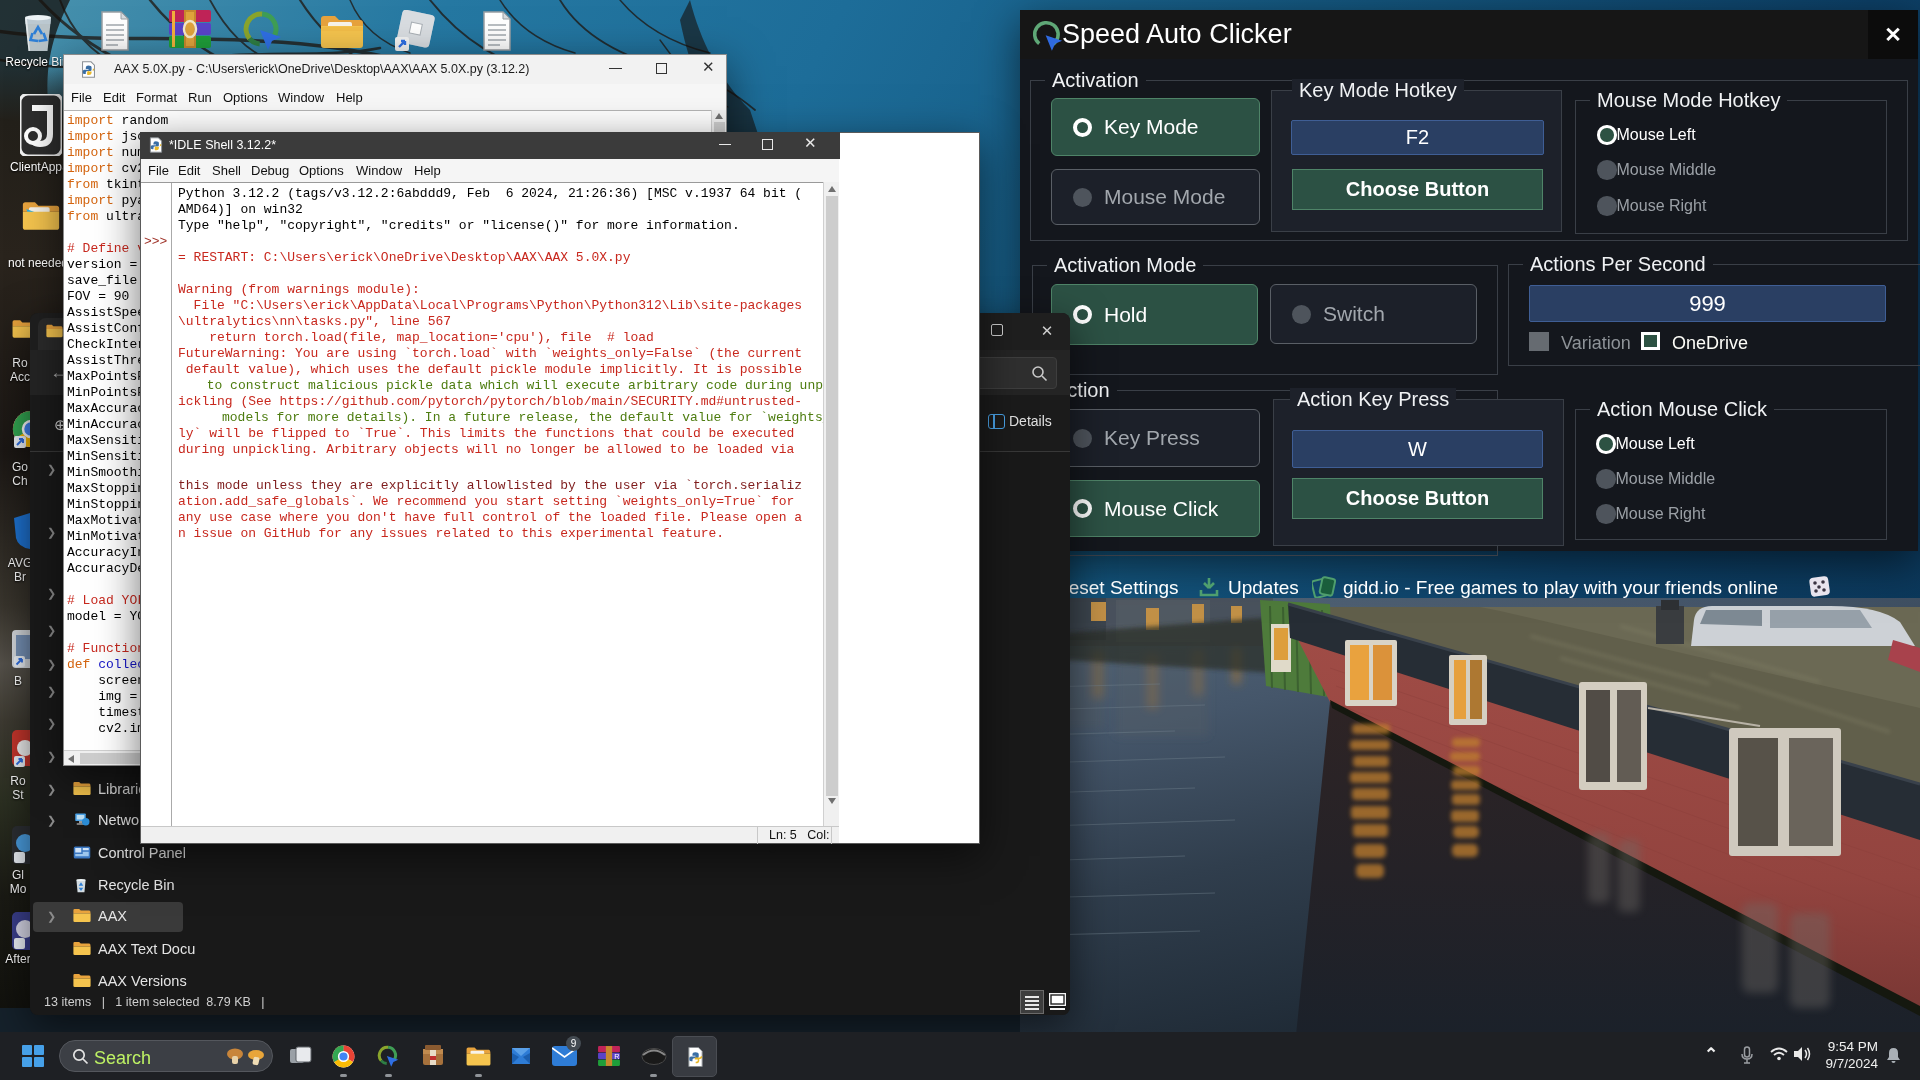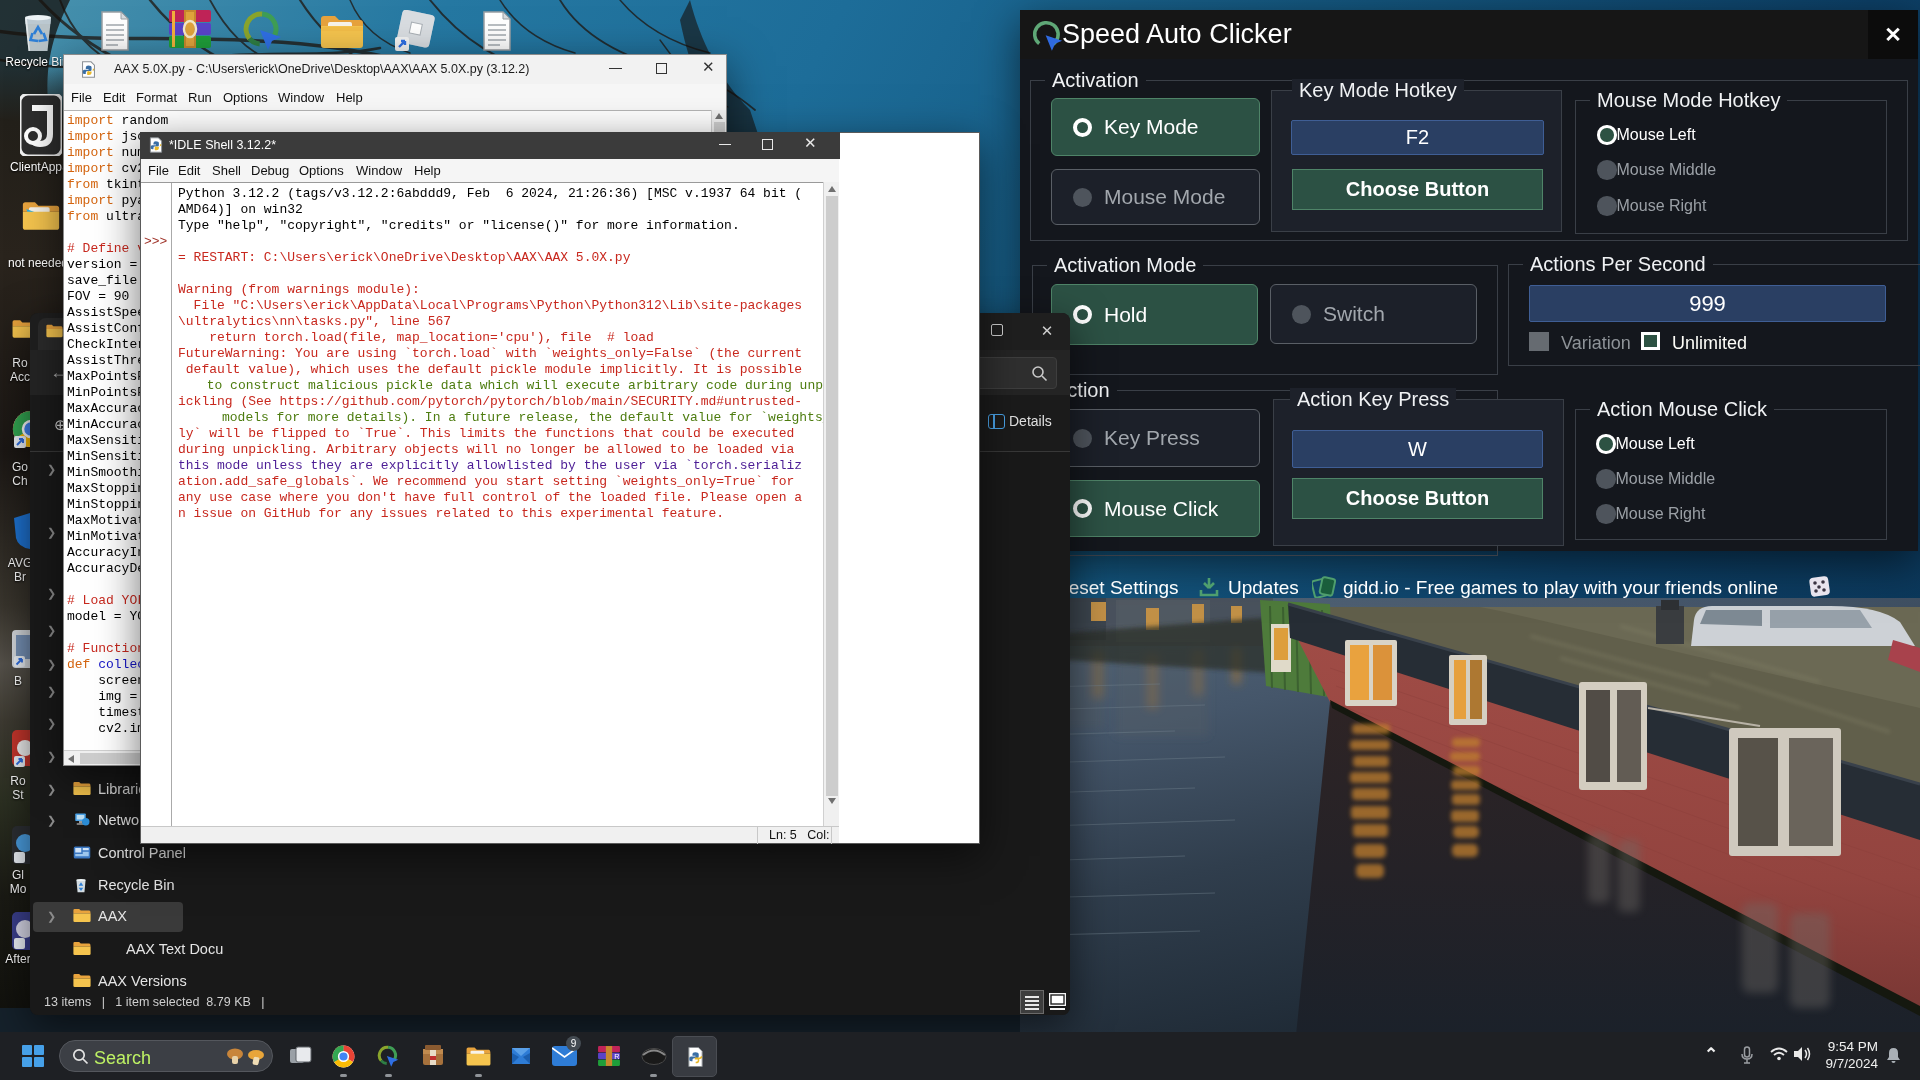--- a/index.html
+++ b/index.html
@@ -403,21 +403,21 @@
   <div class="dbtn" style="left:250px;top:274px;width:207px;height:60px;">
       <span class="rgray"></span>
       <span class="btxtg">Switch</span>
     </div>
   <div class="grp" style="left:488px;top:254px;width:423px;height:102px;">
     <div class="glab" style="left:14px;">Actions Per Second</div>
     <div class="blue" style="left:20px;top:20px;width:357px;height:37px;line-height:35px;font-size:22px;">999</div>
     <div class="abs" style="left:20px;top:67px;width:20px;height:19px;background:#666b71;"></div>
     <div class="abs" style="left:52px;top:68px;font-size:18px;color:#8e9398;">Variation</div>
     <div class="abs" style="left:132px;top:67px;width:19px;height:18px;background:#2d5243;border:3px solid #fff;"></div>
-    <div class="abs" style="left:163px;top:68px;font-size:18px;color:#fdfdf8;">Unlimited</div>
+    <div class="abs" style="left:163px;top:68px;font-size:18px;color:#fdfdf8;">OneDrive</div>
   </div>
 
   <div class="grp" style="left:12px;top:380px;width:466px;height:166px;">
     <div class="glab">Action</div>
   </div>
   <div class="dbtn" style="left:31px;top:399px;width:209px;height:58px;">
       <span class="rgray"></span>
       <span class="btxtg">Key Press</span>
     </div>
   <div class="gbtn" style="left:31px;top:470px;width:209px;height:57px;">
@@ -548,21 +548,21 @@
       <div class="abs" style="left:17px;top:458px;color:#8b8b8b;font-size:11px;">❯</div>
       <div class="abs" style="left:43px;top:456px;width:18px;height:16px;"><svg width="18" height="15" viewBox="0 0 44 36">
           <path d="M1,5 Q1,2 4,2 L15,2 L19,6 L40,6 Q43,6 43,13 L1,13 Z" fill="#e8a33d"></path>
           <path d="M1,13 L43,13 L43,31 Q43,34 40,34 L4,34 Q1,34 1,31 Z" fill="#f5c44e"></path>
         </svg></div>
       <div class="abs" style="left:68px;top:456px;white-space:nowrap;">AAX</div>
       <div class="abs" style="left:43px;top:489px;width:18px;height:16px;"><svg width="18" height="15" viewBox="0 0 44 36">
           <path d="M1,5 Q1,2 4,2 L15,2 L19,6 L40,6 Q43,6 43,13 L1,13 Z" fill="#e8a33d"></path>
           <path d="M1,13 L43,13 L43,31 Q43,34 40,34 L4,34 Q1,34 1,31 Z" fill="#f5c44e"></path>
         </svg></div>
-      <div class="abs" style="left:68px;top:489px;white-space:nowrap;margin-left:28px;">AAX Text Docu</div>
+      <div class="abs" style="left:68px;top:489px;white-space:nowrap;">AAX Text Docu</div>
       <div class="abs" style="left:43px;top:521px;width:18px;height:16px;"><svg width="18" height="15" viewBox="0 0 44 36">
           <path d="M1,5 Q1,2 4,2 L15,2 L19,6 L40,6 Q43,6 43,13 L1,13 Z" fill="#e8a33d"></path>
           <path d="M1,13 L43,13 L43,31 Q43,34 40,34 L4,34 Q1,34 1,31 Z" fill="#f5c44e"></path>
         </svg></div>
       <div class="abs" style="left:68px;top:521px;white-space:nowrap;">AAX Versions</div>
     </div>
 
   <div class="abs" style="left:0;top:675px;width:1120px;height:27px;background:#191919;font-size:12.5px;color:#cfcfcf;">
     <div class="abs" style="left:14px;top:7px;">13 items&nbsp;&nbsp;&nbsp;|&nbsp;&nbsp;&nbsp;1 item selected&nbsp;&nbsp;8.79 KB&nbsp;&nbsp;&nbsp;|</div>
     <div class="abs" style="left:990px;top:2px;width:24px;height:24px;background:#3d3d3d;border:1px solid #6a6a6a;"><svg width="22" height="22" viewBox="0 0 22 22">
@@ -704,21 +704,21 @@
         <div style="color:#c8281e;">  File "C:\Users\erick\AppData\Local\Programs\Python\Python312\Lib\site-packages</div>
         <div style="color:#c8281e;">\ultralytics\nn\tasks.py", line 567</div>
         <div style="color:#c8281e;">    return torch.load(file, map_location='cpu'), file  # load</div>
         <div style="color:#c8281e;">FutureWarning: You are using `torch.load` with `weights_only=False` (the current</div>
         <div style="color:#c8281e;"> default value), which uses the default pickle module implicitly. It is possible</div>
         <div style="color:#4d7c0f;text-align:right;"> to construct malicious pickle data which will execute arbitrary code during unp</div>
         <div style="color:#c8281e;">ickling (See https://github.com/pytorch/pytorch/blob/main/SECURITY.md#untrusted-</div>
         <div style="color:#4d7c0f;margin-left:44px;">models for more details). In a future release, the default value for `weights_on</div>
         <div style="color:#c8281e;">ly` will be flipped to `True`. This limits the functions that could be executed</div>
         <div style="color:#c8281e;">during unpickling. Arbitrary objects will no longer be allowed to be loaded via</div>
-        <div style="color:#4c1d95;">this mode unless they are explicitly allowlisted by the user via `torch.serializ</div>
+        <div style="color:#7f1d1d;margin-top:20px;">this mode unless they are explicitly allowlisted by the user via `torch.serializ</div>
         <div style="color:#c8281e;">ation.add_safe_globals`. We recommend you start setting `weights_only=True` for</div>
         <div style="color:#c8281e;">any use case where you don't have full control of the loaded file. Please open a</div>
         <div style="color:#c8281e;">n issue on GitHub for any issues related to this experimental feature.</div>
       </div>
   </div>
 
   <div class="abs" style="left:682px;top:49px;width:16px;height:644px;background:#f0f0f0;border-left:1px solid #d0d0d0;">
     <div style="margin:4px auto;width:0;height:0;border-left:4px solid transparent;border-right:4px solid transparent;border-bottom:6px solid #707070;"></div>
     <div style="margin:2px auto;width:12px;height:600px;background:#cdcdcd;"></div>
     <div style="margin:2px auto;width:0;height:0;border-left:4px solid transparent;border-right:4px solid transparent;border-top:6px solid #707070;"></div>

